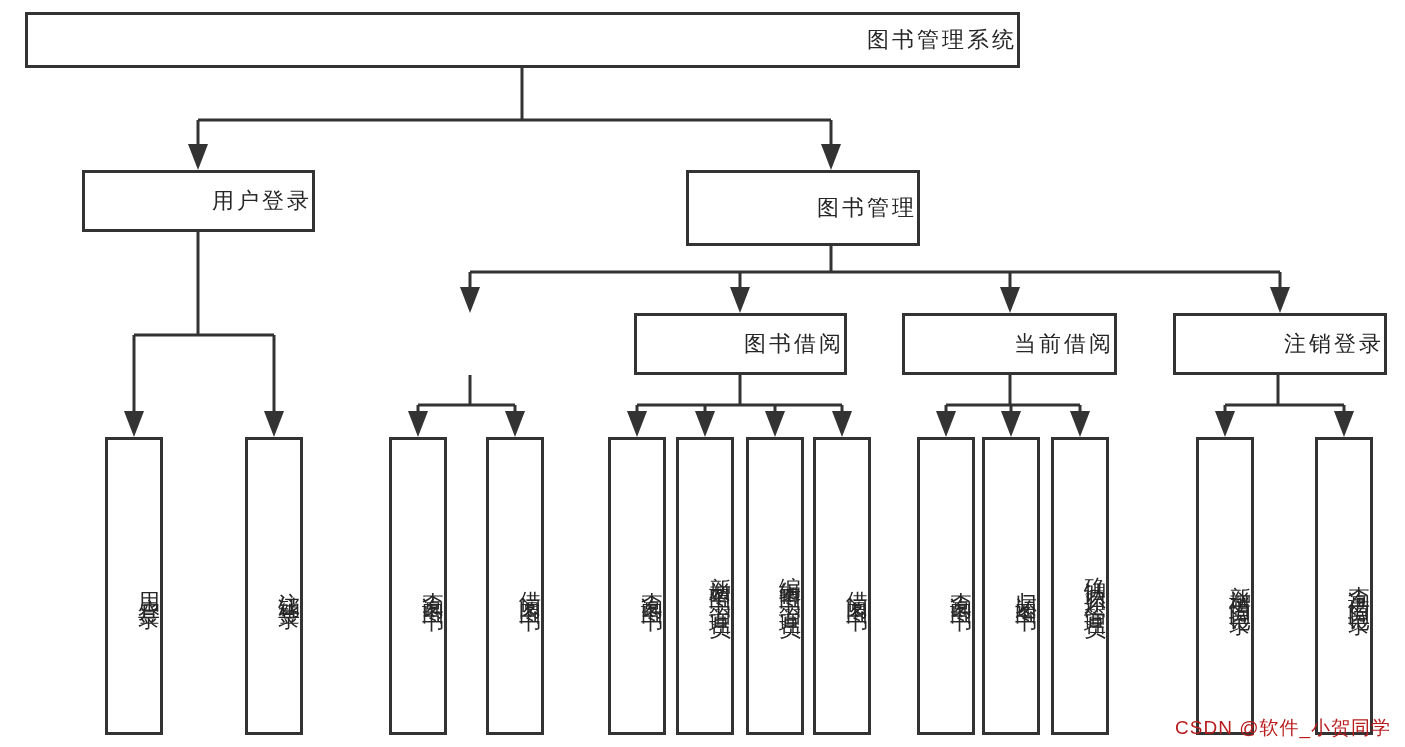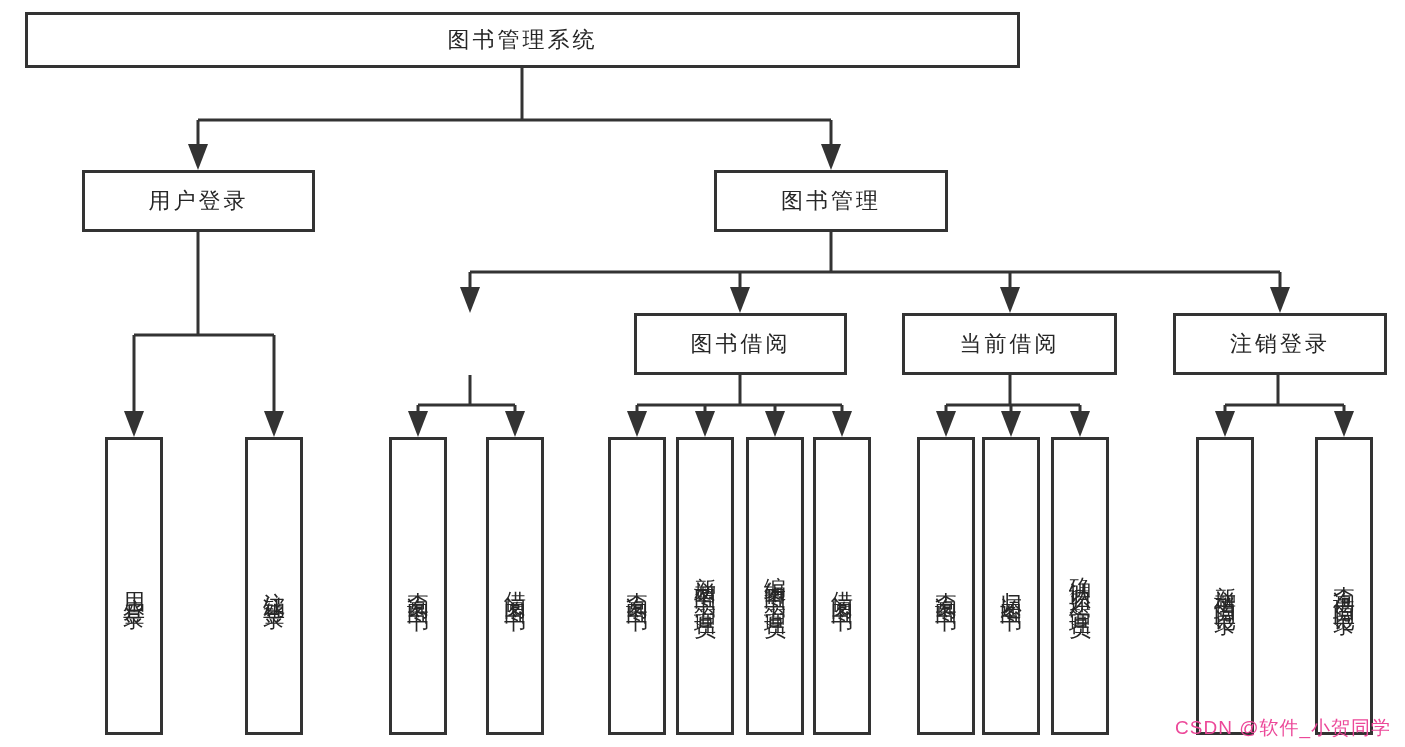--- a/index.html
+++ b/index.html
@@ -9,39 +9,39 @@
     background:#ffffff;
     font-family:"Liberation Sans","DejaVu Sans",sans-serif;
     overflow:hidden;
   }
   #wires{position:absolute;left:0;top:0;z-index:0;}
   .box{
     position:absolute;
     background:#ffffff;
     border:3px solid #333333;
     box-sizing:border-box;
-    display:flex;align-items:center;justify-content:center;
+    display:flex;align-items:center;justify-content:flex-end;
     z-index:1;
   }
   .box .lbl{
     color:#262626;
     font-size:22px;
     letter-spacing:3px;
     white-space:nowrap;
   }
   .box.v .lbl{
     writing-mode:vertical-rl;
     text-orientation:mixed;
     letter-spacing:6px;
     line-height:1;
   }
   .watermark{
     position:absolute;
     right:14px;bottom:6px;
-    color:#ec4899;
+    color:#b91c1c;
     font-size:19px;
     letter-spacing:1px;
     z-index:2;
     white-space:nowrap;
   }
 </style>
 </head>
 <body>
 
 <div class="stage">
@@ -101,21 +101,21 @@
       <polygon points="1334,411 1354,411 1344,437" fill="#333333"></polygon>
     </svg>
 
   <div class="box h" style="left:25px;top:12px;width:995px;height:56px">
     <span class="lbl">图书管理系统</span>
   </div>
 
   <div class="box h" style="left:82px;top:170px;width:233px;height:62px">
     <span class="lbl">用户登录</span>
   </div>
-  <div class="box h" style="left:714px;top:170px;width:234px;height:62px">
+  <div class="box h" style="left:686px;top:170px;width:234px;height:76px">
     <span class="lbl">图书管理</span>
   </div>
 
   <div class="box h" style="left:634px;top:313px;width:213px;height:62px">
     <span class="lbl">图书借阅</span>
   </div>
   <div class="box h" style="left:902px;top:313px;width:215px;height:62px">
     <span class="lbl">当前借阅</span>
   </div>
   <div class="box h" style="left:1173px;top:313px;width:214px;height:62px">

